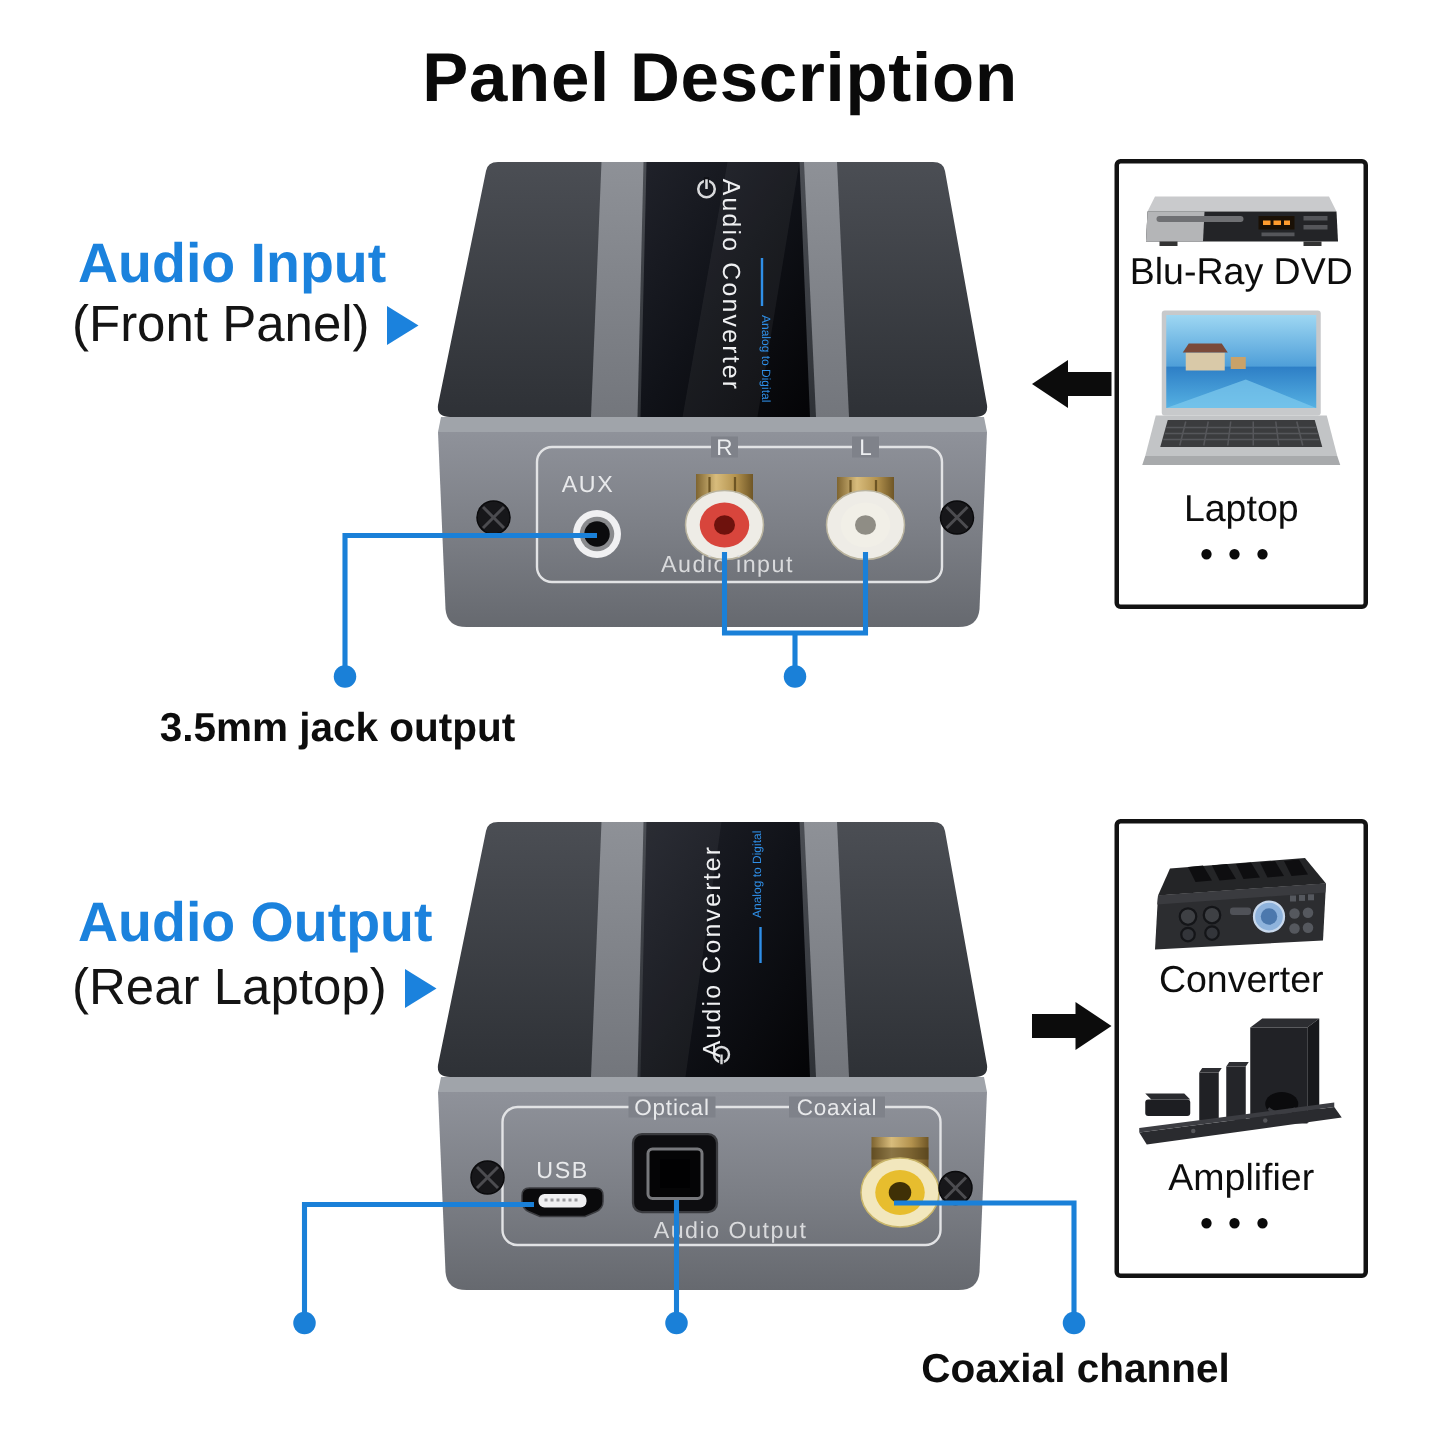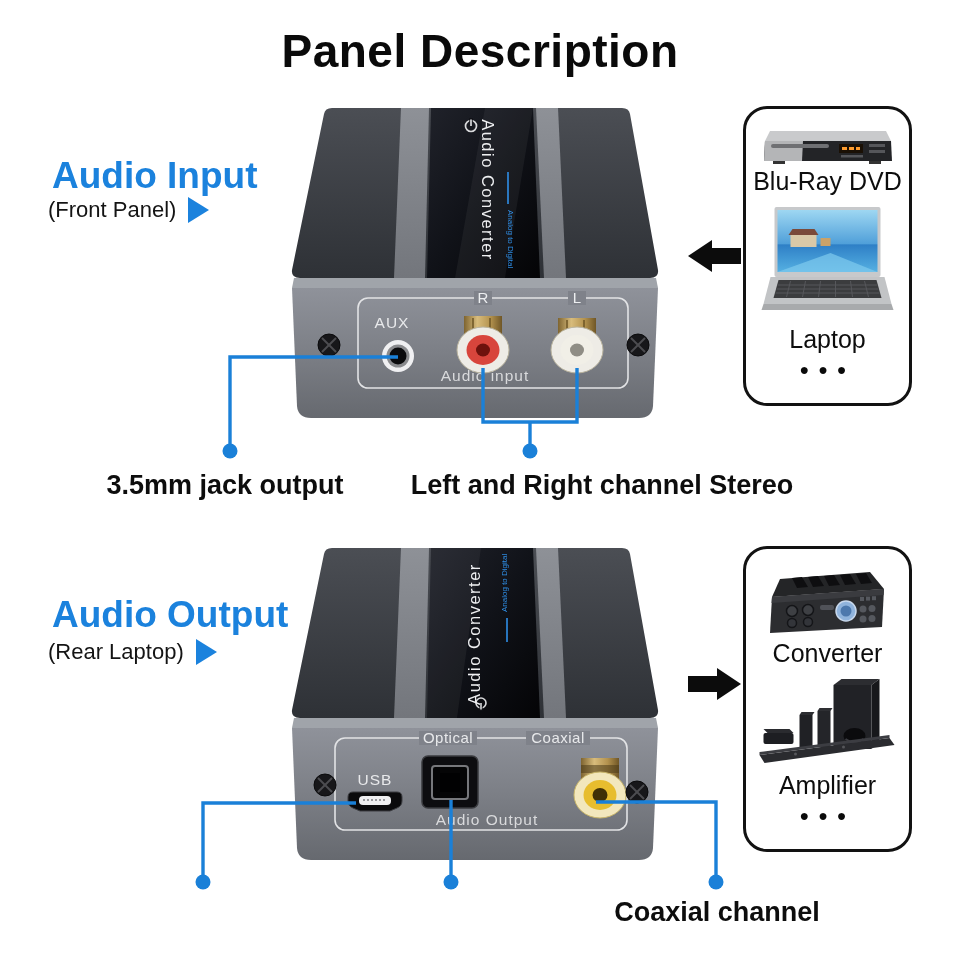--- a/index.html
+++ b/index.html
@@ -2,26 +2,26 @@
 <html><head>
 <meta charset="utf-8">
 <style>
   html,body{margin:0;padding:0;background:#fff;}
   .canvas{position:relative;width:960px;height:960px;background:#ffffff;
           font-family:"Liberation Sans",sans-serif;overflow:hidden;}
   .abs{position:absolute;}
   .page-title{position:absolute;top:24px;left:0;width:100%;text-align:center;
               font-size:46px;font-weight:bold;color:#0a0a0a;letter-spacing:0.5px;}
   .sec-heading{position:absolute;font-size:37px;font-weight:bold;color:#1b82dd;white-space:nowrap;}
-  .sec-subheading{position:absolute;font-size:22px;color:#141414;white-space:nowrap;display:flex;align-items:center;}
+  .sec-subheading{position:absolute;font-size:34px;color:#141414;white-space:nowrap;display:flex;align-items:center;}
   .tri{display:inline-block;width:0;height:0;border-left:21px solid #1b82dd;
        border-top:13px solid transparent;border-bottom:13px solid transparent;margin-left:12px;}
   .callout-label{position:absolute;transform:translateX(-50%);font-size:27px;font-weight:bold;
                  color:#0d0d0d;white-space:nowrap;}
-  .dev-box{position:absolute;width:163px;border:3px solid #121212;border-radius:24px;background:#fff;}
+  .dev-box{position:absolute;width:163px;border:3px solid #121212;border-radius:4px;background:#fff;}
   .box1{left:743px;top:106px;height:294px;}
   .box2{left:743px;top:546px;height:300px;}
   .box-label{position:absolute;left:50%;transform:translateX(-50%);font-size:25px;color:#0d0d0d;white-space:nowrap;}
   .more-dots{position:absolute;left:50%;transform:translateX(-50%);font-size:16px;letter-spacing:9px;
              color:#0a0a0a;white-space:nowrap;}
   .dev-svg{position:absolute;}
   .overlay{position:absolute;left:0;top:0;pointer-events:none;}
   svg text{font-family:"Liberation Sans",sans-serif;}
 </style>
 </head>
@@ -204,21 +204,20 @@
       <circle cx="530" cy="451" r="7.5"></circle>
       <circle cx="203" cy="882" r="7.5"></circle>
       <circle cx="451" cy="882" r="7.5"></circle>
       <circle cx="716" cy="882" r="7.5"></circle>
     </g>
     <polygon points="688,256 712,240 712,248 741,248 741,264 712,264 712,272" fill="#0c0c0c"></polygon>
     <polygon points="741,684 717,668 717,676 688,676 688,692 717,692 717,700" fill="#0c0c0c"></polygon>
   </svg>
 
   <div class="callout-label" style="left:225px;top:470px">3.5mm jack output</div>
-  <div class="callout-label" style="left:602px;top:470px">Left and Right channel Stereo</div>
   <div class="callout-label" style="left:717px;top:897px">Coaxial channel</div>
 
   <div class="dev-box box1">
 
     <svg class="abs" style="left:50%;transform:translateX(-50%);top:15px" width="142" height="44" viewBox="0 0 142 44">
       <polygon points="13,7 129,7 134,17 8,17" fill="#c9cacc"></polygon>
       <polygon points="8,17 134,17 135,37 7,37" fill="#232427"></polygon>
       <polygon points="8,17 46,17 45,37 7,37" fill="#b4b5b7"></polygon>
       <rect x="14" y="20" width="58" height="4" rx="2" fill="#6f7073"></rect>
       <rect x="82" y="20" width="24" height="9" fill="#1a1005"></rect>

